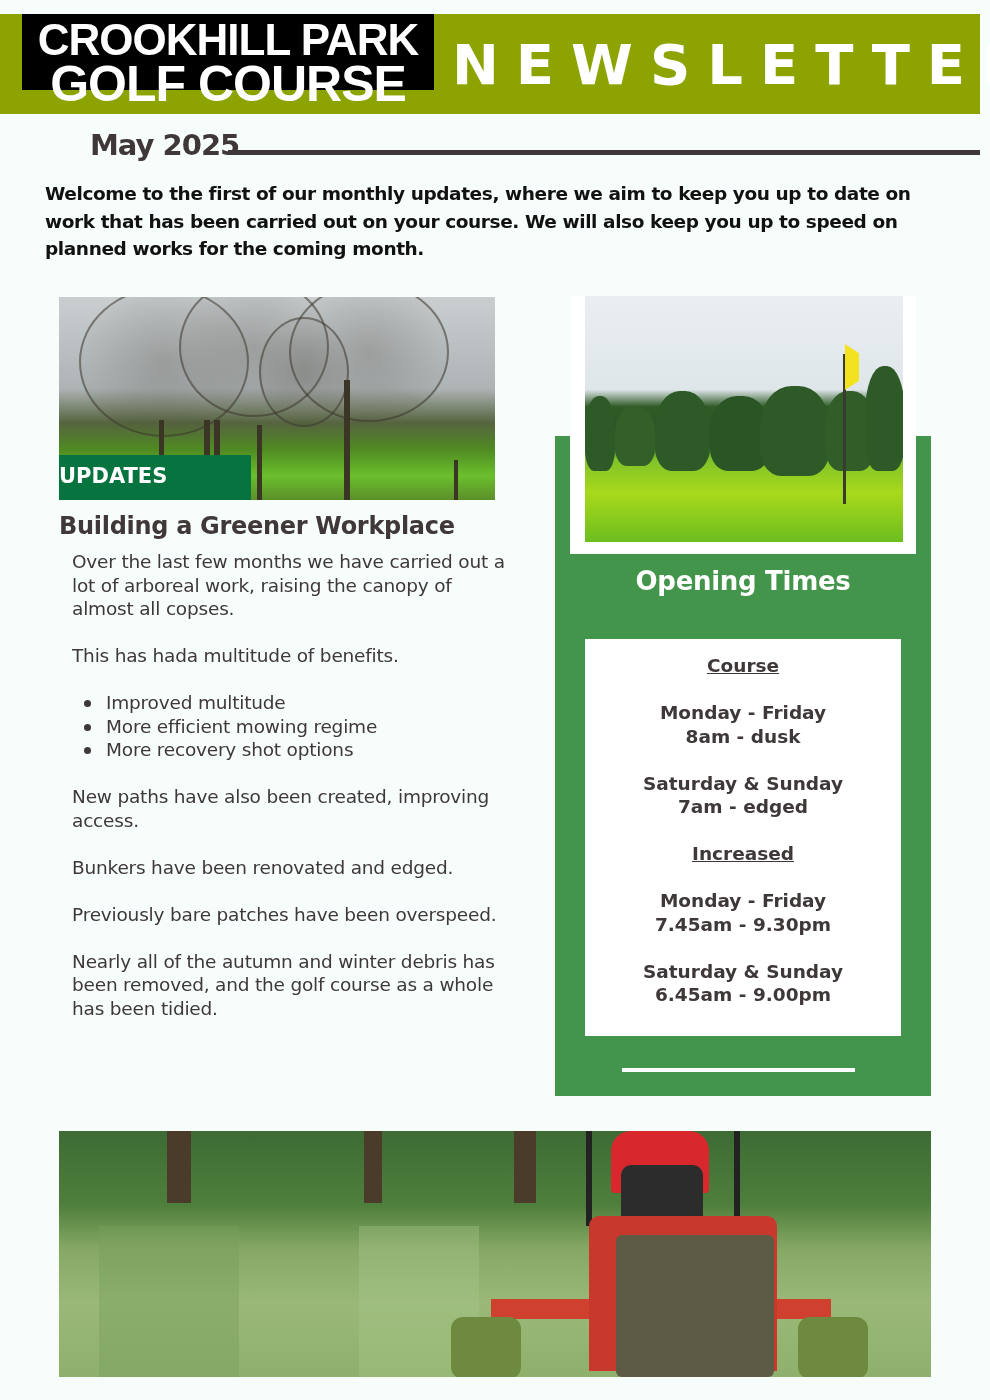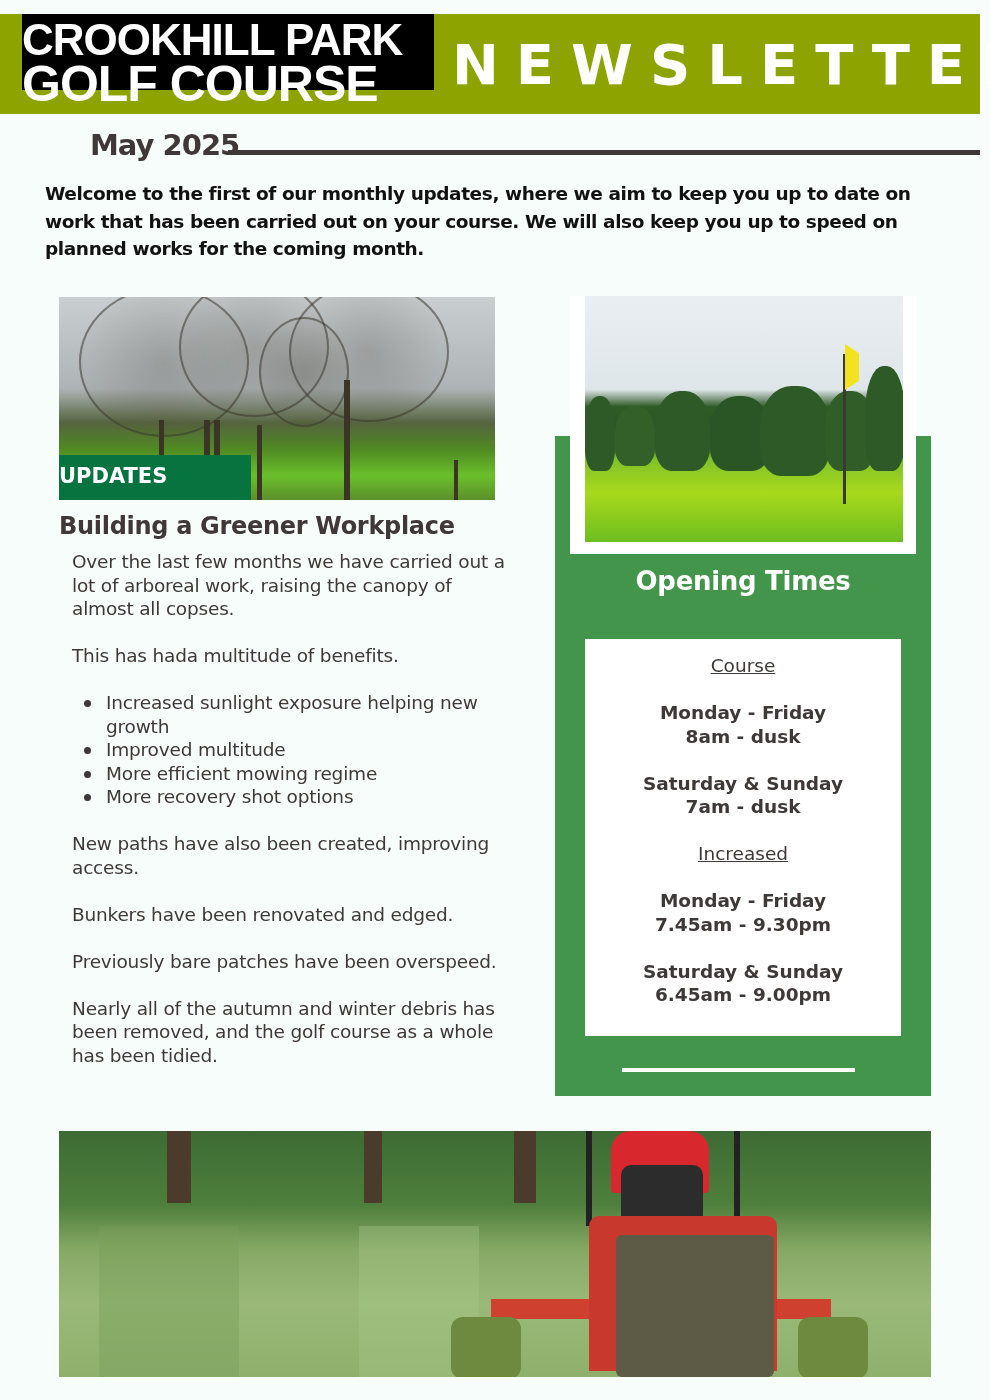--- a/index.html
+++ b/index.html
@@ -17,20 +17,21 @@
     .header-bar {
       left: 0; top: 14px; width: 980px; height: 100px;
       background: #8ca300;
     }
     .logo-block {
       left: 22px; top: 14px; width: 412px; height: 76px;
       background: #000;
       color: #fff;
       font-family: "Liberation Sans", sans-serif;
       font-weight: bold;
+      text-align: center;
       padding-top: 4px;
       line-height: 44px;
     }
     .logo-line1 { font-size: 44px; letter-spacing: -1px; display: block; }
     .logo-line2 { font-size: 50px; letter-spacing: -1px; display: block; }
     .newsletter-title {
       left: 452px; top: 30px; width: 520px; height: 70px;
       color: #fff;
       font-family: "DejaVu Sans", sans-serif;
       font-weight: bold;
@@ -134,21 +135,21 @@
       left: 585px; top: 639px; width: 316px; height: 397px;
       background: #fff;
       text-align: center;
       color: #3f3838;
       font-size: 18.5px;
       line-height: 23.5px;
       padding-top: 15px;
     }
     .hours-box .section-head {
       text-decoration: underline;
-      font-weight: normal;
+      font-weight: bold;
       margin-bottom: 23.5px;
       display: block;
     }
     .hours-box .slot { display: block; font-weight: bold; }
     .hours-box .gap { display: block; height: 23.5px; }
     .panel-rule {
       left: 622px; top: 1068px; width: 233px; height: 4px;
       background: #fff;
     }
 
@@ -224,21 +225,20 @@
   <div class="tree" style="left:395px;height:40px;width:4px;"></div>
 </div>
 <div class="abs updates-badge">UPDATES</div>
 
 <div class="abs article-title">Building a Greener Workplace</div>
 
 <div class="abs article-body">
   <p>Over the last few months we have carried out a lot of arboreal work, raising the canopy of almost all copses.</p>
   <p>This has hada multitude of benefits.</p>
   <ul>
-    <li><span class="bullet"></span><span>Increased sunlight exposure helping new growth</span></li>
     <li><span class="bullet"></span><span>Improved multitude</span></li>
     <li><span class="bullet"></span><span>More efficient mowing regime</span></li>
     <li><span class="bullet"></span><span>More recovery shot options</span></li>
   </ul>
   <p>New paths have also been created, improving access.</p>
   <p>Bunkers have been renovated and edged.</p>
   <p>Previously bare patches have been overspeed.</p>
   <p>Nearly all of the autumn and winter debris has been removed, and the golf course as a whole has been tidied.</p>
 </div>
 
@@ -256,21 +256,21 @@
   <div class="flag"></div>
 </div>
 <div class="abs opening-title">Opening Times</div>
 
 <div class="abs hours-box">
   <span class="section-head">Course</span>
   <span class="slot">Monday - Friday</span>
   <span class="slot">8am - dusk</span>
   <span class="gap"></span>
   <span class="slot">Saturday &amp; Sunday</span>
-  <span class="slot">7am - dusk</span>
+  <span class="slot">7am - edged</span>
   <span class="gap"></span>
   <span class="section-head">Increased</span>
   <span class="slot">Monday - Friday</span>
   <span class="slot">7.45am - 9.30pm</span>
   <span class="gap"></span>
   <span class="slot">Saturday &amp; Sunday</span>
   <span class="slot">6.45am - 9.00pm</span>
 </div>
 <div class="abs panel-rule"></div>
 

